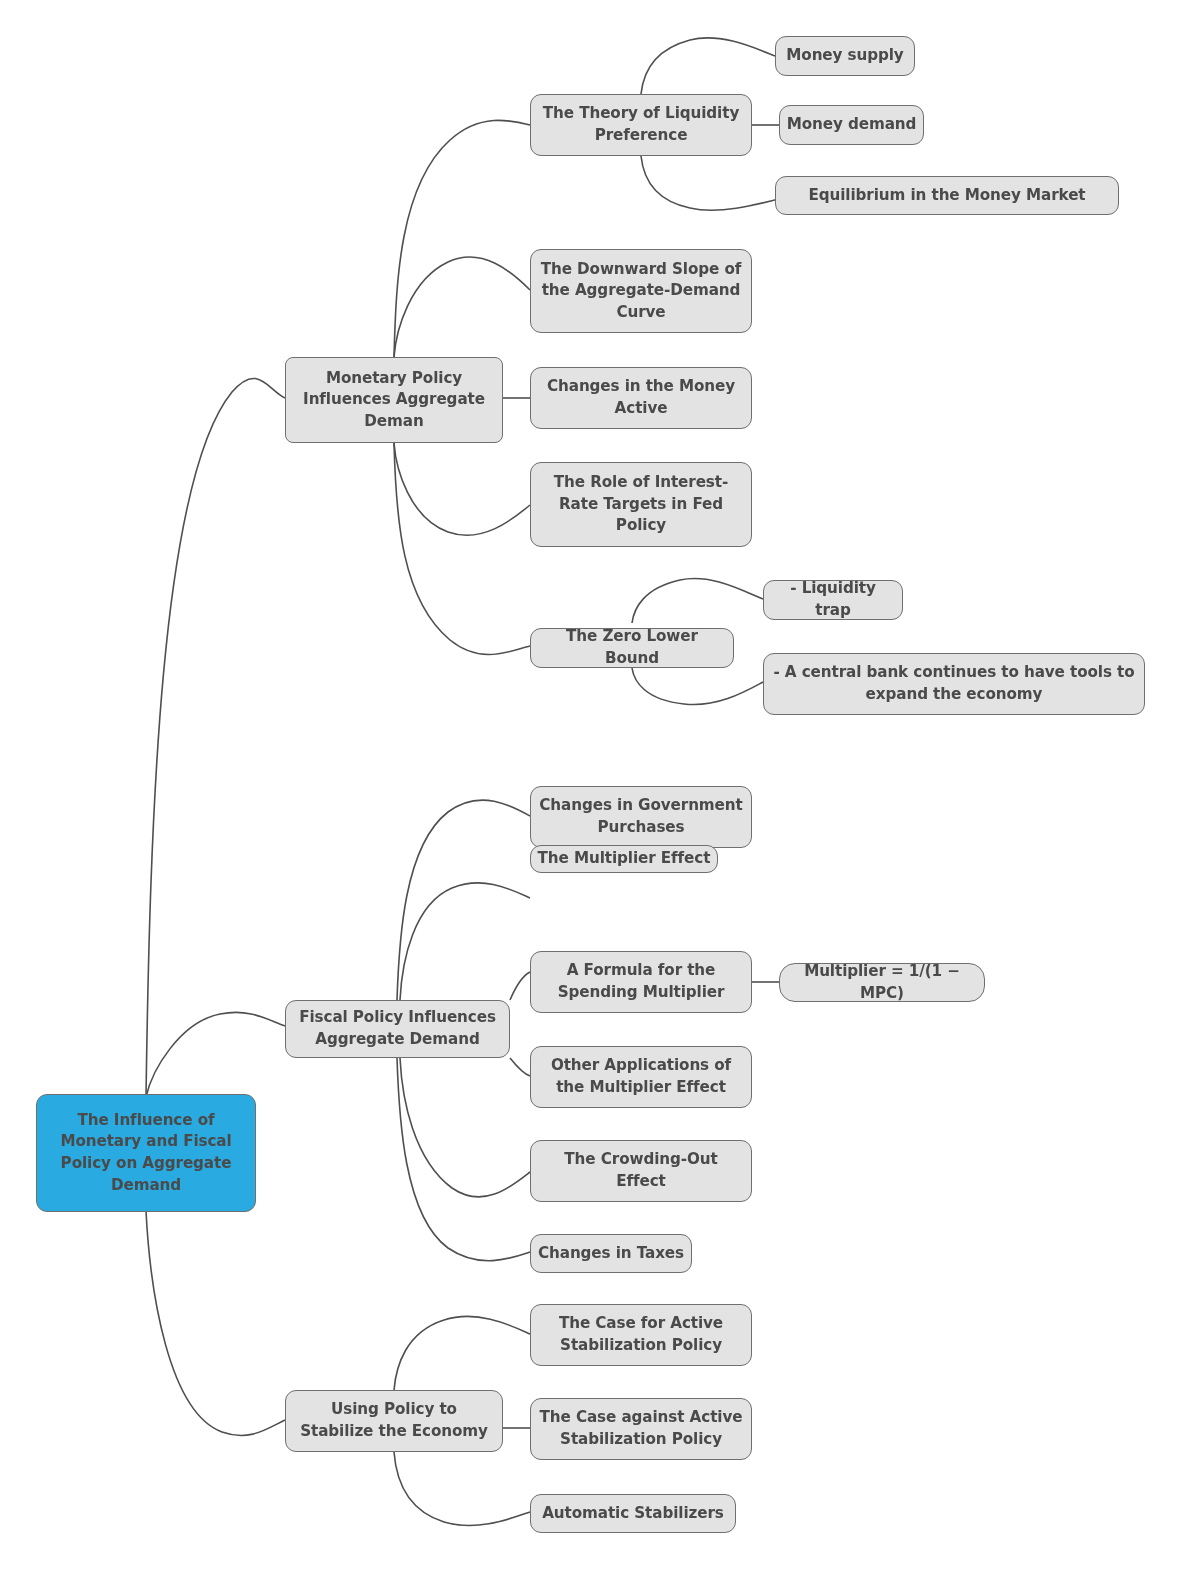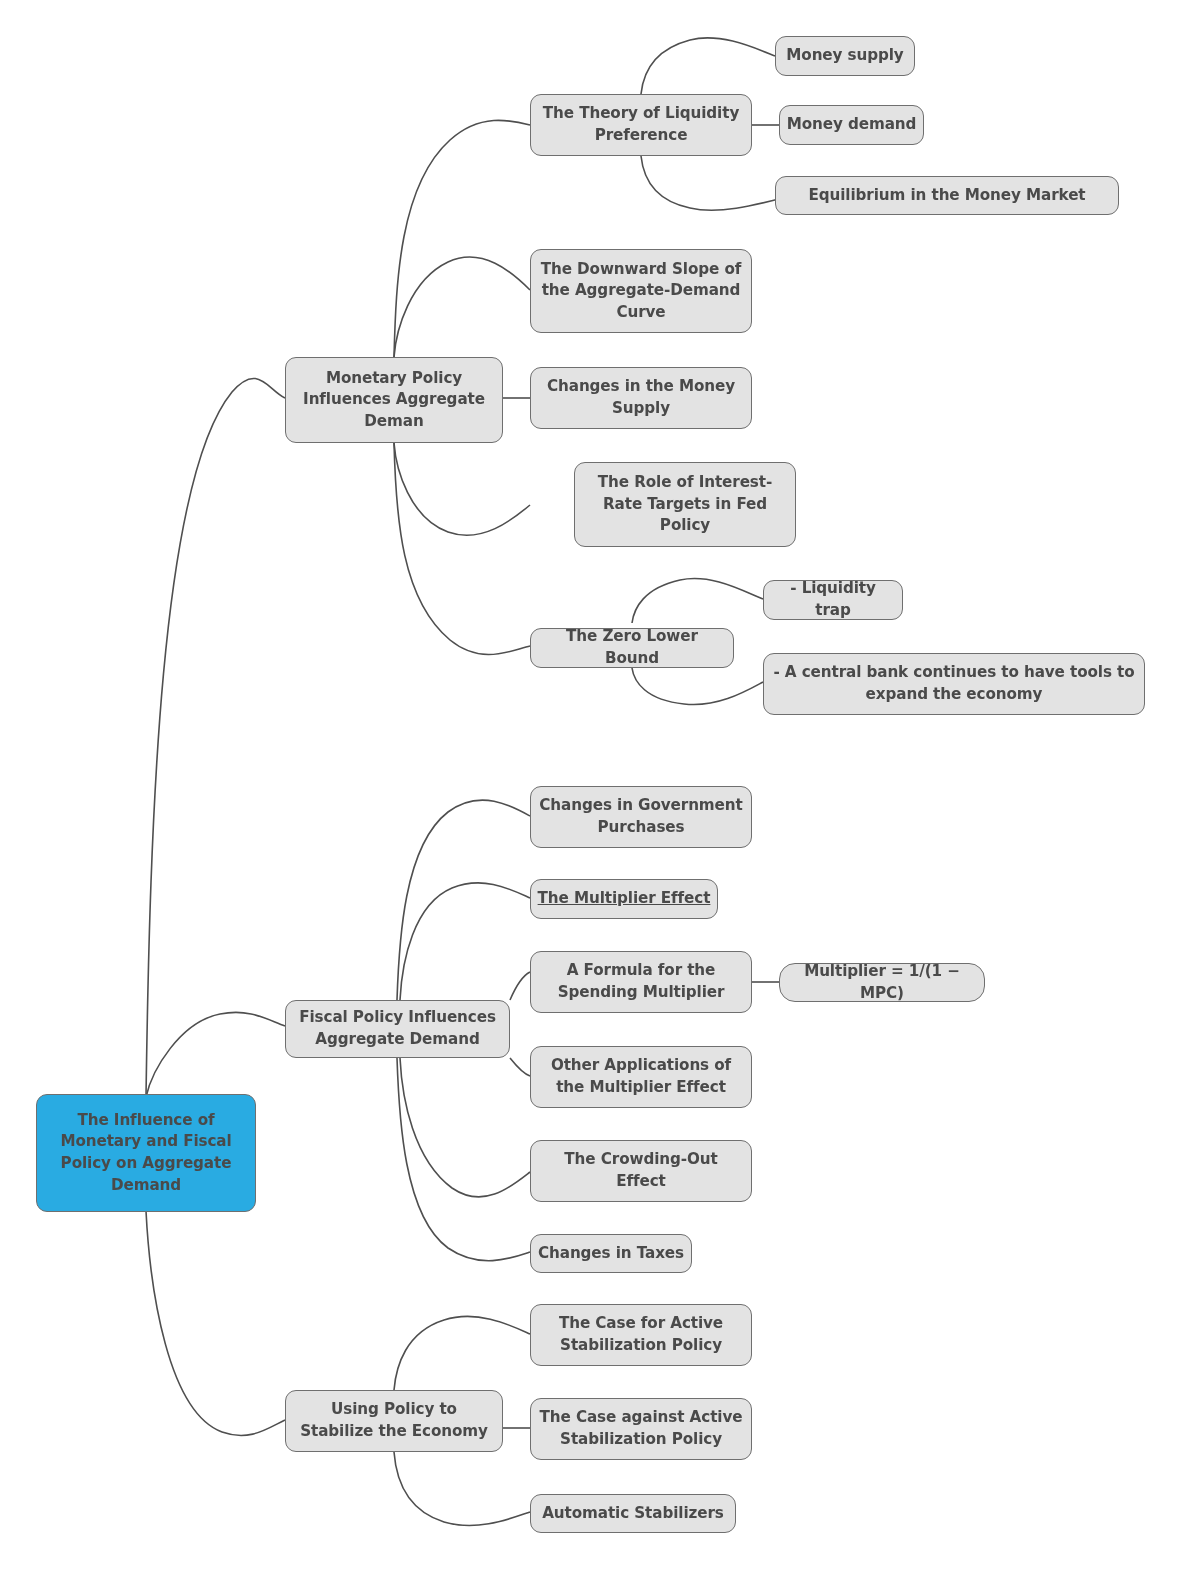--- a/index.html
+++ b/index.html
@@ -107,21 +107,21 @@
       <path d="M 503,1428 L 530,1428"></path>
 
       <path d="M 394,1452 C 396,1478 406,1510 444,1522 C 478,1532 512,1518 530,1512"></path>
     </g>
   </svg>
 
   <div class="node root" style="left:36px; top:1094px; width:220px; height:118px;">
     <span class="node-label">The Influence of Monetary and Fiscal Policy on Aggregate Demand</span>
   </div>
 
-  <div class="node" style="left:285px; top:357px; width:218px; height:86px;">
+  <div class="node" style="left:285px; top:357px; width:218px; height:86px;border-radius:8px;">
     <span class="node-label">Monetary Policy Influences Aggregate Deman</span>
   </div>
 
   <div class="node" style="left:285px; top:1000px; width:225px; height:58px;">
     <span class="node-label">Fiscal Policy Influences Aggregate Demand</span>
   </div>
 
   <div class="node" style="left:285px; top:1390px; width:218px; height:62px;">
     <span class="node-label">Using Policy to Stabilize the Economy</span>
   </div>
@@ -140,44 +140,44 @@
 
   <div class="node" style="left:775px; top:176px; width:344px; height:39px;">
     <span class="node-label">Equilibrium in the Money Market</span>
   </div>
 
   <div class="node" style="left:530px; top:249px; width:222px; height:84px;">
     <span class="node-label">The Downward Slope of the Aggregate-Demand Curve</span>
   </div>
 
   <div class="node" style="left:530px; top:367px; width:222px; height:62px;">
-    <span class="node-label">Changes in the Money Supply</span>
-  </div>
-
-  <div class="node" style="left:530px; top:462px; width:222px; height:85px;margin-left:44px;">
+    <span class="node-label">Changes in the Money Active</span>
+  </div>
+
+  <div class="node" style="left:530px; top:462px; width:222px; height:85px;">
     <span class="node-label">The Role of Interest-Rate Targets in Fed Policy</span>
   </div>
 
   <div class="node" style="left:530px; top:628px; width:204px; height:40px;">
     <span class="node-label">The Zero Lower Bound</span>
   </div>
 
   <div class="node" style="left:763px; top:580px; width:140px; height:40px;">
     <span class="node-label">- Liquidity trap</span>
   </div>
 
   <div class="node" style="left:763px; top:653px; width:382px; height:62px;">
     <span class="node-label">- A central bank continues to have tools to expand the economy</span>
   </div>
 
   <div class="node" style="left:530px; top:786px; width:222px; height:62px;">
     <span class="node-label">Changes in Government Purchases</span>
   </div>
 
-  <div class="node" style="left:530px; top:879px; width:188px; height:40px;text-decoration:underline;">
+  <div class="node" style="left:530px; top:845px; width:188px; height:28px;">
     <span class="node-label">The Multiplier Effect</span>
   </div>
 
   <div class="node" style="left:530px; top:951px; width:222px; height:62px;">
     <span class="node-label">A Formula for the Spending Multiplier</span>
   </div>
 
   <div class="node" style="left:779px; top:963px; width:206px; height:39px;border-radius:16px;">
     <span class="node-label">Multiplier = 1/(1 − MPC)</span>
   </div>

